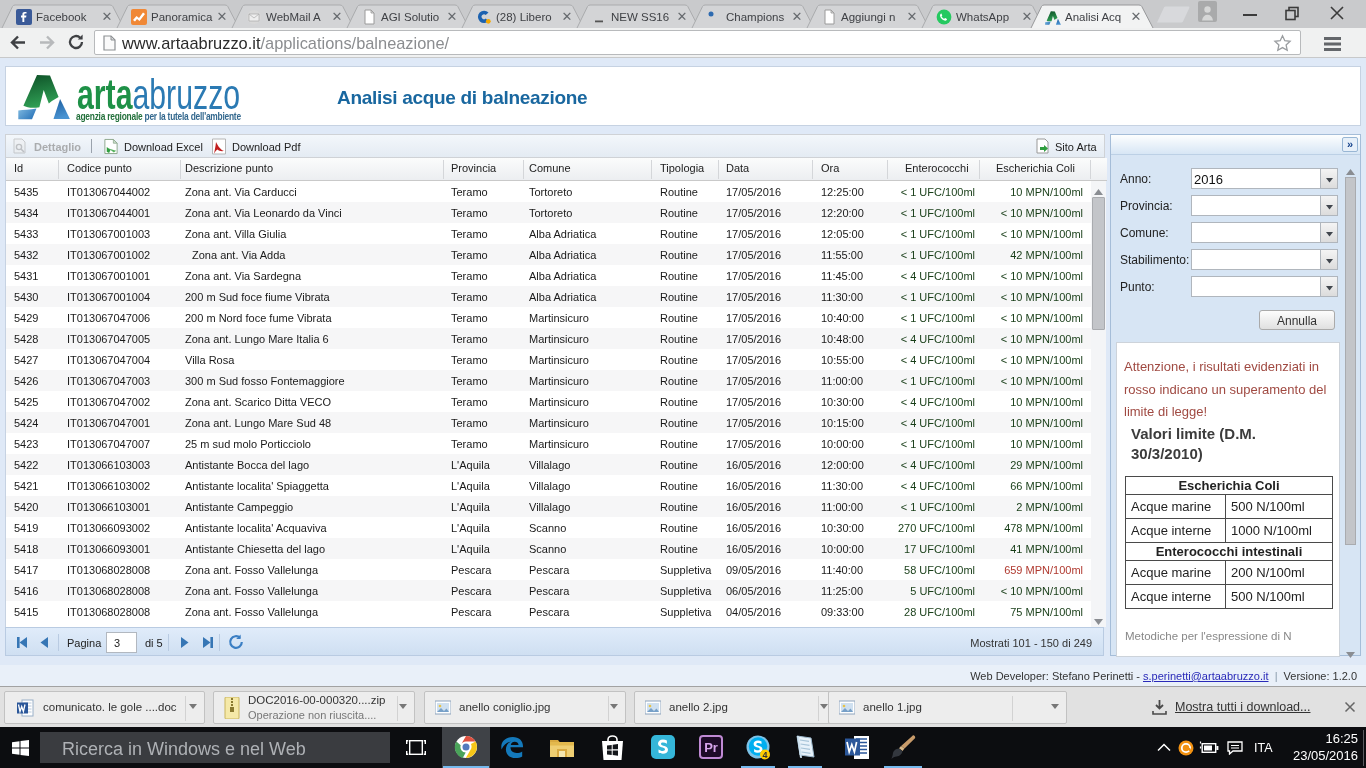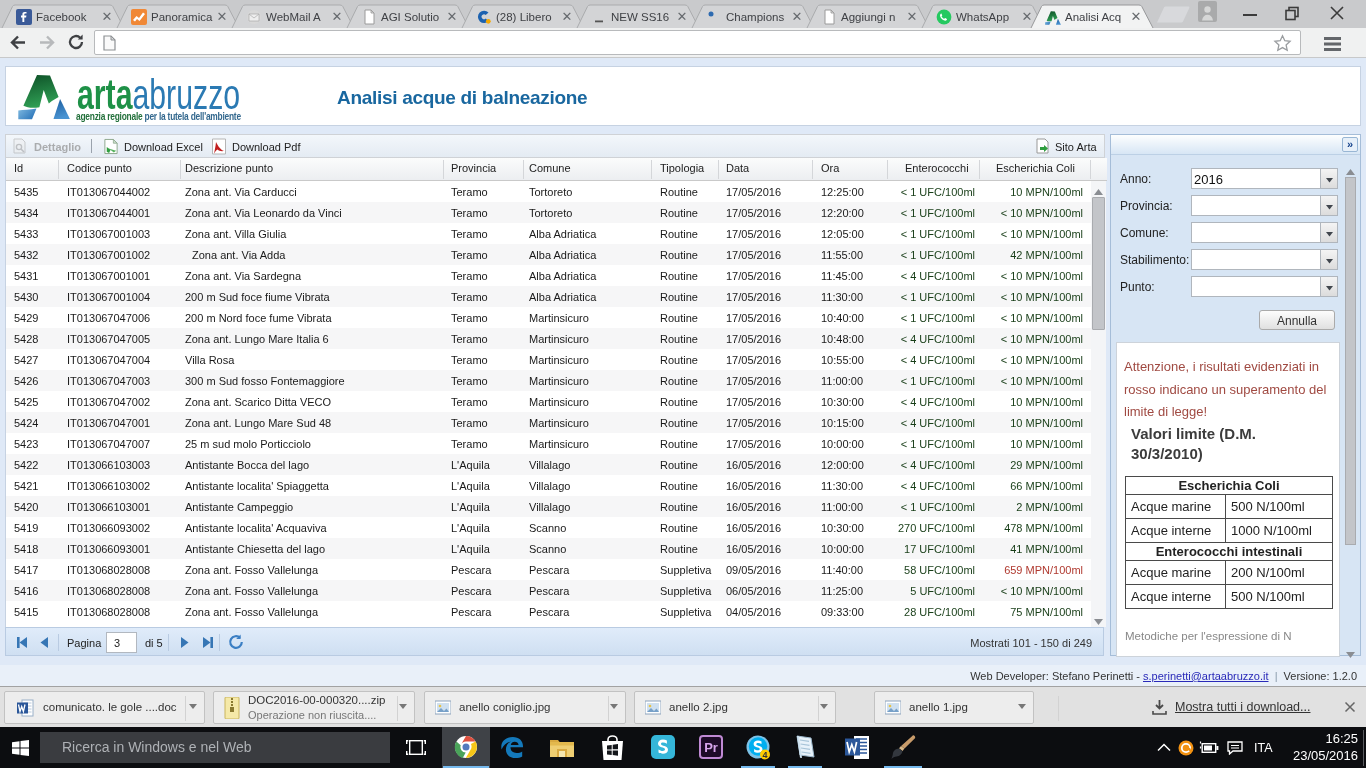--- a/index.html
+++ b/index.html
@@ -191,20 +191,21 @@
       </svg>
     <svg class="abs" style="left:68px; top:6px" width="16" height="16" viewBox="0 0 16 16">
         <path d="M14 8a6 6 0 1 1-1.8-4.3" fill="none" stroke="#3f4144" stroke-width="2.3"></path>
         <path d="M14.6 0.6v4.8H9.8z" fill="#3f4144"></path>
       </svg>
     <div id="urlbox" class="abs">
       <svg class="abs" style="left:8px; top:4px" width="13" height="16" viewBox="0 0 13 16">
           <path d="M1 1h7l4 4v10H1z" fill="#fafafa" stroke="#8e9194" stroke-width="1.2"></path>
           <path d="M8 1l4 4H8z" fill="#d5d7d9" stroke="#8e9194" stroke-width="1"></path>
         </svg>
+      <div class="abs" style="left:27px; top:3px; font-size:16.4px; color:#2b2b2b">www.artaabruzzo.it<span style="color:#8b8d90">/applications/balneazione/</span></div>
       <svg class="abs" style="left:1178px; top:3px" width="19" height="19" viewBox="0 0 19 19">
           <path d="M9.5 1.8l2.3 4.9 5.3.6-4 3.7 1.1 5.3-4.7-2.7-4.7 2.7 1.1-5.3-4-3.7 5.3-.6z" fill="none" stroke="#9a9da0" stroke-width="1.3"></path>
         </svg>
     </div>
     <div class="abs" style="left:1324px; top:9px; width:17px; height:2.5px; background:#63666a; box-shadow:0 5.5px 0 #63666a, 0 11px 0 #63666a"></div>
   </div>
 
   <div id="page" class="abs">
     <div id="hdrpanel" class="abs">
       <svg class="abs" style="left:12px; top:7px" width="52" height="46" viewBox="0 0 52 46">
@@ -685,21 +686,21 @@
       <svg class="abs" style="left:10px; top:8px" width="16" height="16" viewBox="0 0 16 16">
           <rect x="0" y="1" width="16" height="13" fill="#fff" stroke="#8ea4bd"></rect>
           <rect x="2" y="3" width="12" height="9" fill="#cfe0f0"></rect>
           <circle cx="5" cy="6" r="1.3" fill="#e8c34a"></circle>
           <path d="M2 12l4-4 3 3 2.5-2.5 2.5 3.5z" fill="#77a0c8"></path>
         </svg>
       <div class="abs" style="left:34px; top:9px">anello 2.jpg</div>
       <div class="abs" style="left:183px; top:4px; width:1px; height:25px; background:#d2d2d2"></div>
       <div class="dlarrow" style="right:7px"></div>
     </div>
-    <div class="dlcard" style="left:874px; width:160px">
+    <div class="dlcard" style="left:828px; width:239px">
       <svg class="abs" style="left:10px; top:8px" width="16" height="16" viewBox="0 0 16 16">
           <rect x="0" y="1" width="16" height="13" fill="#fff" stroke="#8ea4bd"></rect>
           <rect x="2" y="3" width="12" height="9" fill="#cfe0f0"></rect>
           <circle cx="5" cy="6" r="1.3" fill="#e8c34a"></circle>
           <path d="M2 12l4-4 3 3 2.5-2.5 2.5 3.5z" fill="#77a0c8"></path>
         </svg>
       <div class="abs" style="left:34px; top:9px">anello 1.jpg</div>
       <div class="abs" style="left:183px; top:4px; width:1px; height:25px; background:#d2d2d2"></div>
       <div class="dlarrow" style="right:7px"></div>
     </div>
@@ -711,21 +712,21 @@
     <svg class="abs" style="left:1344px; top:14px" width="12" height="12" viewBox="0 0 12 12">
         <path d="M1.5 1.5l9 9M10.5 1.5l-9 9" stroke="#666" stroke-width="1.5"></path>
       </svg>
   </div>
 
   <div id="taskbar" class="abs">
     <svg class="abs" style="left:12px; top:13px" width="17" height="16" viewBox="0 0 17 16">
         <path d="M0 2.2L7.5 1.2v6.3H0zM8.5 1l8.5-1v7.5H8.5zM0 8.5h7.5v6.3L0 13.8zM8.5 8.5H17V16l-8.5-1z" fill="#fff"></path>
       </svg>
     <div id="searchbox" class="abs">
-        <div class="abs" style="left:22px; top:7px; font-size:14px; color:#aeb1b5">Ricerca in Windows e nel Web</div>
+        <div class="abs" style="left:22px; top:7px; font-size:18px; color:#aeb1b5">Ricerca in Windows e nel Web</div>
       </div>
     <svg class="abs" style="left:405px; top:11px" width="22" height="19" viewBox="0 0 22 19">
         <rect x="4.7" y="2.7" width="12.6" height="13.6" fill="none" stroke="#fff" stroke-width="1.4"></rect>
         <path d="M1.7 6V2.7h1.6M20.3 6V2.7h-1.6M1.7 13v3.3h1.6M20.3 13v3.3h-1.6" fill="none" stroke="#fff" stroke-width="1.4"></path>
       </svg>
     <div class="abs" style="left:442px; top:0; width:48px; height:41px; background:#3f4247"></div>
     <div class="underline" style="left:443px; width:46px"></div>
     <svg class="abs" style="left:454px; top:8px" width="24" height="24" viewBox="0 0 24 24">
       <circle cx="12" cy="12" r="11" fill="#fff"></circle>
       <path d="M12 1a11 11 0 0 1 9.5 5.5H12a5.6 5.6 0 0 0-5.2 3.6z" fill="#dd4f3e"></path>

